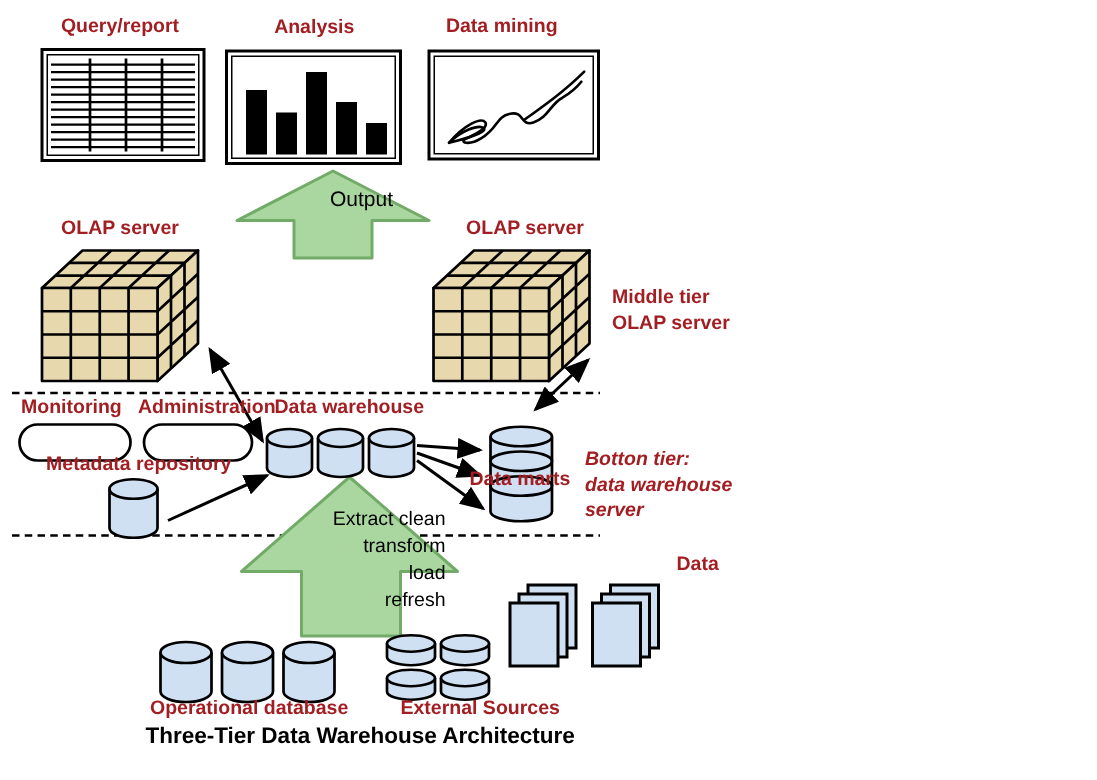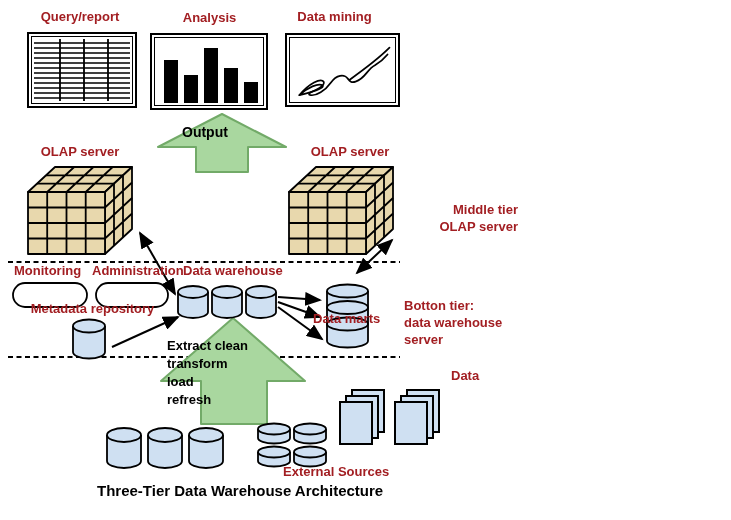--- a/index.html
+++ b/index.html
@@ -11,22 +11,22 @@
   .lbl{
     position:absolute;color:#a21e22;font-size:13px;font-weight:bold;
     white-space:nowrap;line-height:14px;
   }
   .lbl.center{text-align:center;}
   .note{
     position:absolute;color:#a21e22;font-size:13px;font-weight:bold;
     white-space:pre-line;line-height:17px;
   }
   .blacktxt{
-    position:absolute;color:#000;font-size:13px;font-weight:700;
-    white-space:pre-line;text-align:left;line-height:18px;
+    position:absolute;color:#000;font-size:13px;font-weight:400;
+    white-space:pre-line;text-align:right;line-height:18px;
   }
   .frame{
     position:absolute;border:2px solid #000;background:#fff;padding:2px;box-sizing:border-box;
   }
   .frame .inner{
     width:100%;height:100%;border:1.5px solid #000;box-sizing:border-box;
     display:flex;align-items:flex-end;justify-content:center;overflow:hidden;background:#fff;
   }
   .title{
     position:absolute;color:#000;font-size:15px;font-weight:600;white-space:nowrap;
@@ -171,35 +171,36 @@
         </g>
       </svg>
     </div>
   </div>
 
 
   <span class="blacktxt" style="left:182px;top:123px;width:80px;font-size:14px;">Output</span>
 
   <span class="lbl center" style="left:20px;top:145px;width:120px;">OLAP server</span>
   <span class="lbl center" style="left:290px;top:145px;width:120px;">OLAP server</span>
-  <span class="note" style="left:408px;top:201px;width:110px;text-align:right;">Middle tier
+  <span class="note" style="left:408px;top:189px;width:110px;text-align:left;">Middle tier
 OLAP server</span>
 
   <span class="lbl" style="left:14px;top:264px;">Monitoring</span>
   <span class="lbl" style="left:92px;top:264px;">Administration</span>
   <span class="lbl" style="left:183px;top:264px;">Data warehouse</span>
   <span class="lbl" style="left:313px;top:264px;margin-top:48px;">Data marts</span>
   <span class="lbl center" style="left:30px;top:302px;width:125px;">Metadata repository</span>
-  <span class="note" style="left:404px;top:297px;">Botton tier:
+  <span class="note" style="left:390px;top:297px;font-style:italic;">Botton tier:
 data warehouse
 server</span>
 
   <span class="blacktxt" style="left:167px;top:337px;width:130px;">Extract clean
 transform
 load
 refresh</span>
 
   <span class="lbl" style="left:403px;top:369px;margin-left:48px;">Data</span>
-  <span class="lbl" style="left:267px;top:465px;margin-left:16px;">External Sources</span>
+  <span class="lbl" style="left:100px;top:465px;">Operational database</span>
+  <span class="lbl" style="left:267px;top:465px;">External Sources</span>
 
   <span class="title" style="left:97px;top:482px;">Three-Tier Data Warehouse Architecture</span>
 
 </div>
 
 </body></html>

